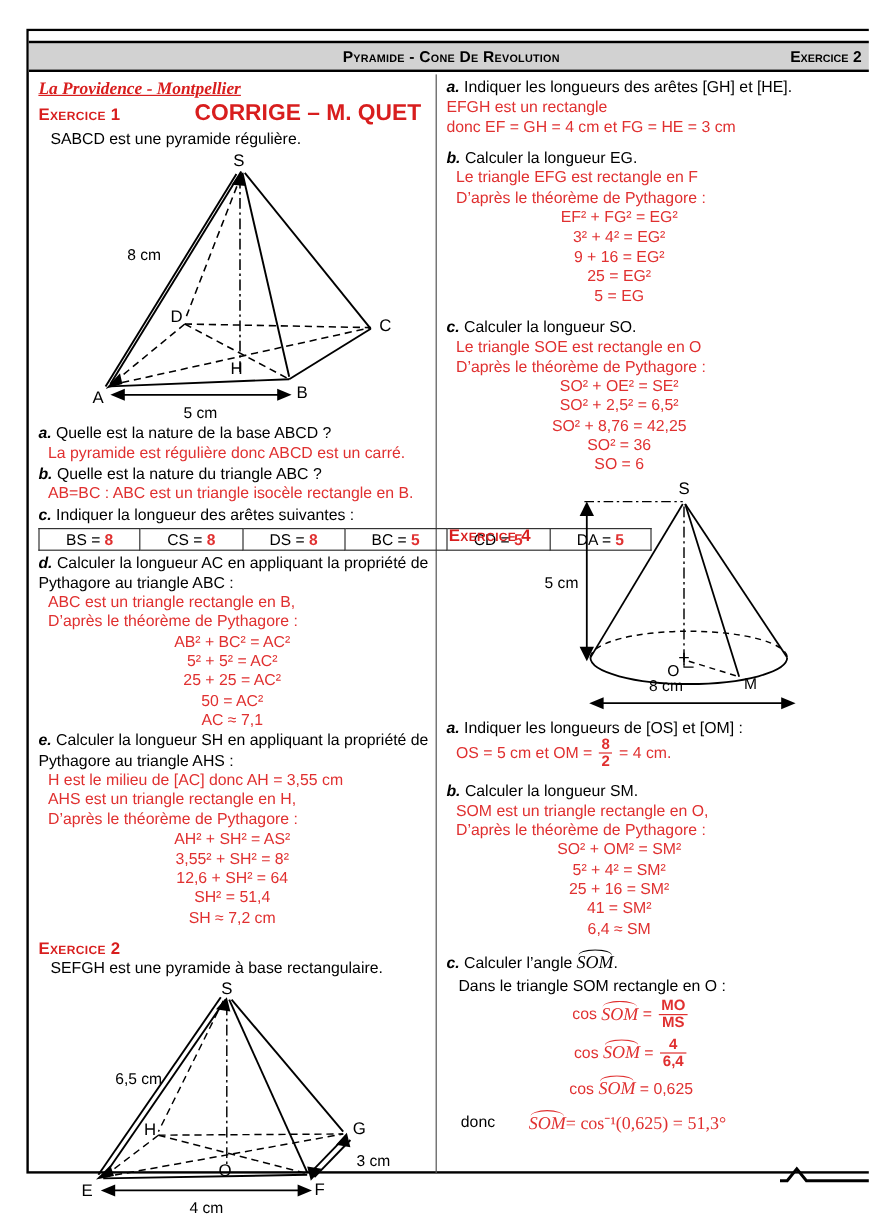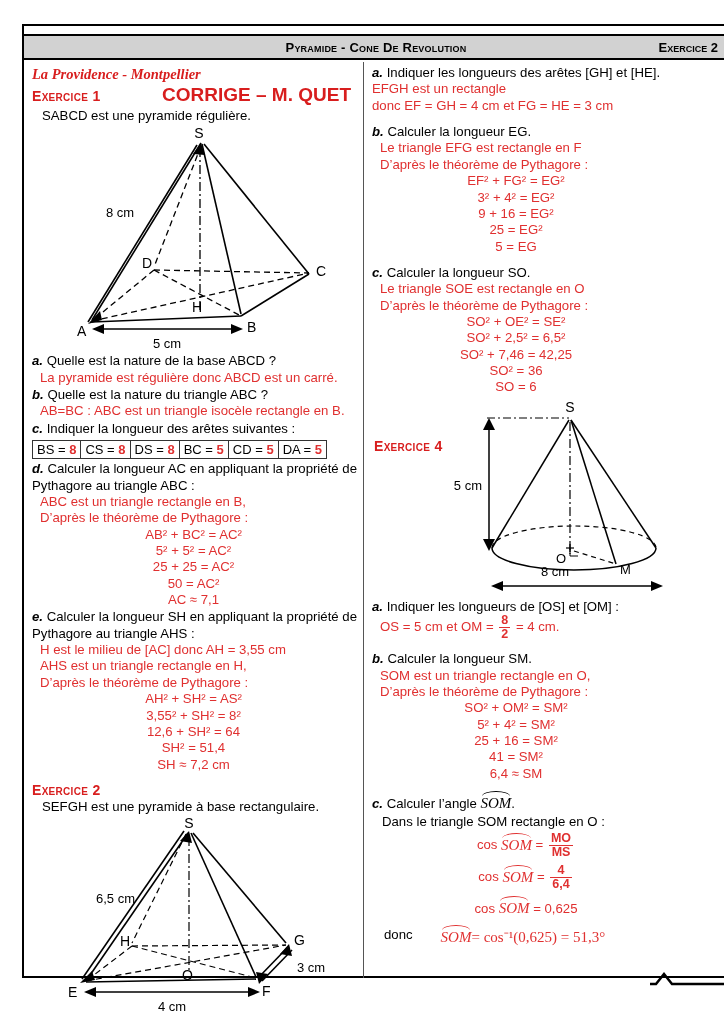--- a/index.html
+++ b/index.html
@@ -86,20 +86,21 @@
   #col-right { width: 334px; }
 
   
   .title-school {
     color: #d81e1e;
     font-family: "Liberation Serif", serif;
     font-style: italic;
     font-weight: bold;
     font-size: 14.5px;
     margin: 2px 0 1px 2px;
+    text-decoration: underline;
   }
   .exline {
     display: flex;
     align-items: baseline;
     margin: 0 0 2px 2px;
   }
   .ex-head {
     color: #d81e1e;
     font-weight: bold;
     font-size: 14px;
@@ -140,21 +141,21 @@
   .gap-sm { height: 4px; }
 
   
   .edge-table {
     border-collapse: collapse;
     margin: 3px 0 2px 2px;
     font-size: 13px;
   }
   .edge-table td {
     border: 1px solid #333;
-    padding: 1px 4px;
+    padding: 1px 22px;
     color: #000;
     white-space: nowrap;
   }
   .edge-table td .v { color: #e03030; font-weight: bold; }
 
   
   .frac {
     display: inline-block;
     vertical-align: middle;
     text-align: center;
@@ -370,21 +371,21 @@
         <div class="ans ctr2">25 = EG²</div>
         <div class="ans ctr2">5 = EG</div>
 
         <div class="gap"></div>
 
         <div class="q"><b>c.</b> <span>Calculer la longueur SO.</span></div>
         <div class="ans">Le triangle SOE est rectangle en O</div>
         <div class="ans">D’après le théorème de Pythagore :</div>
         <div class="ans ctr2">SO² + OE² = SE²</div>
         <div class="ans ctr2">SO² + 2,5² = 6,5²</div>
-        <div class="ans ctr2">SO² + 7,46 = 42,25</div>
+        <div class="ans ctr2">SO² + 8,76 = 42,25</div>
         <div class="ans ctr2">SO² = 36</div>
         <div class="ans ctr2">SO = 6</div>
 
         <div style="position:relative;height:198px">
           <div class="ex-head" style="position:absolute;left:4px;top:42px">Exercice 4</div>
           <svg class="fig" width="322" height="198" viewBox="0 0 322 198" style="position:absolute;left:0;top:0">
             <text x="200" y="16" font-size="14" text-anchor="middle" fill="#000">S</text>
 
             <g stroke="#000" stroke-width="1.2" fill="none" stroke-dasharray="8,3,2,3">
               <line x1="117" y1="22" x2="199" y2="22"></line>

